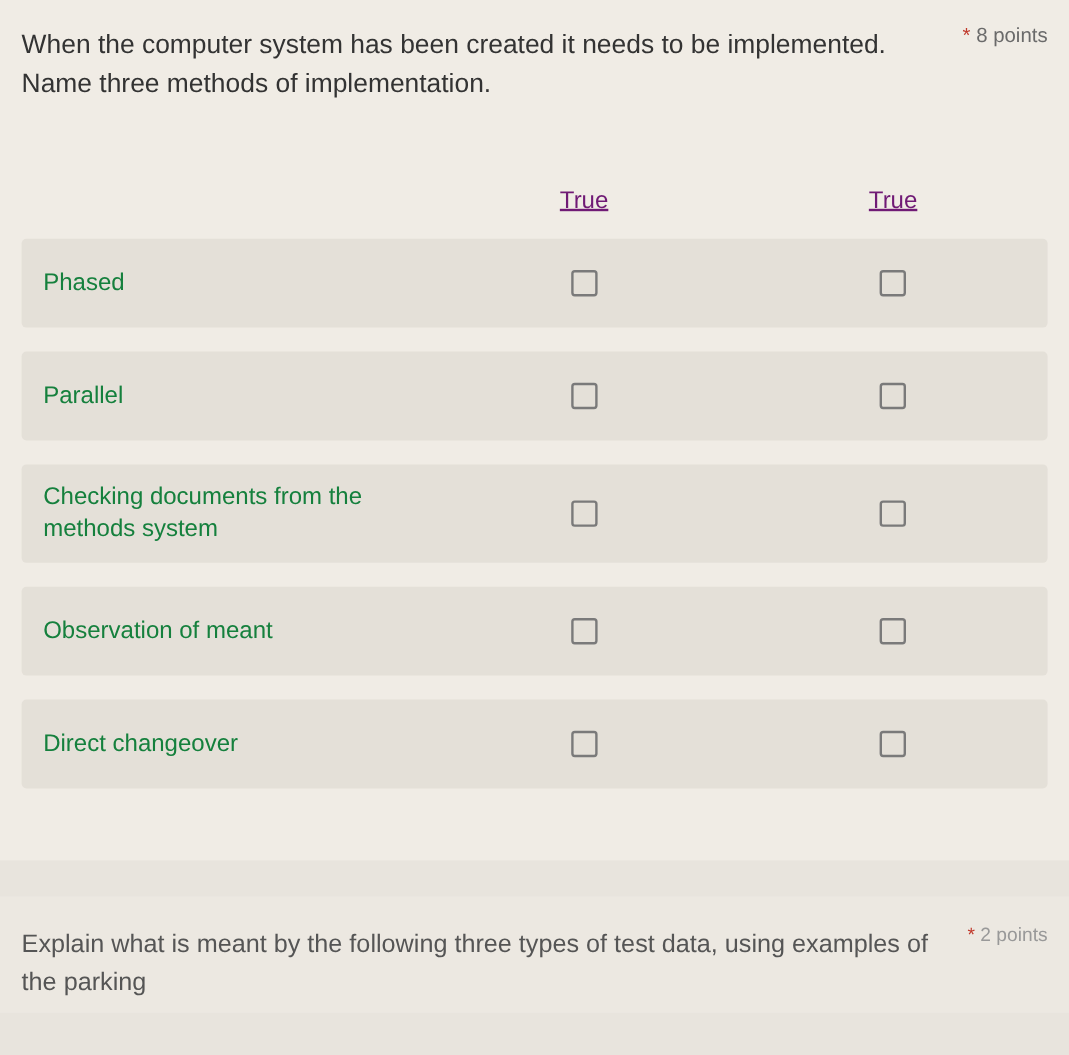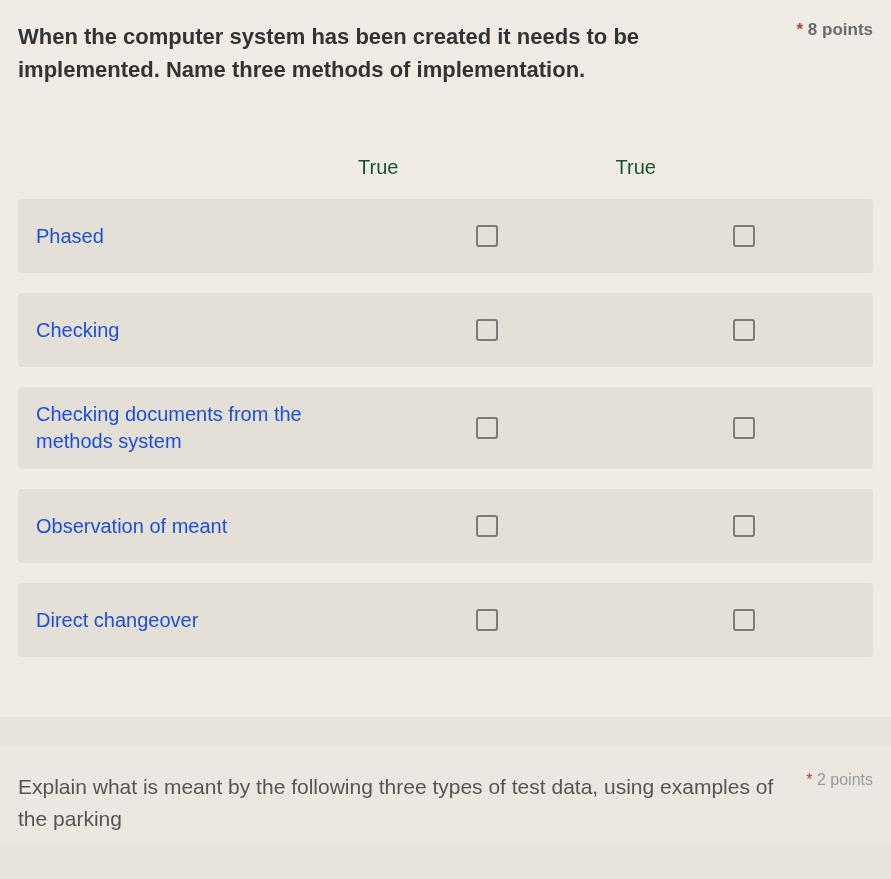--- a/index.html
+++ b/index.html
@@ -18,21 +18,20 @@
     .form-card {
       background: #f0ece5;
       padding: 20px 18px 40px 18px;
       margin: 0 0 30px 0;
     }
     .question-header {
       display: flex;
       justify-content: space-between;
       align-items: flex-start;
       margin-bottom: 60px;
-      font-weight: bold;
     }
     .question-text {
       font-size: 22px;
       line-height: 1.5;
       color: #333;
       flex: 1;
       padding-right: 6px;
     }
     .points {
       font-size: 17px;
@@ -50,37 +49,39 @@
       display: flex;
       align-items: center;
       padding: 10px 0 20px 0;
     }
     .label-col {
       width: 340px;
       flex-shrink: 0;
     }
     .opt-col {
       flex: 1;
+      text-align: center;
       font-size: 20px;
-      color: #14532d;
+      color: #701a75;
+      text-decoration: underline;
     }
     .grid-row {
       display: flex;
       align-items: center;
       background: #e4e0d8;
       border-radius: 4px;
       min-height: 74px;
       padding: 14px 0 14px 18px;
       margin-bottom: 20px;
     }
     .row-label {
       width: 322px;
       flex-shrink: 0;
       font-size: 20px;
-      color: #1d4ed8;
+      color: #15803d;
       line-height: 1.35;
     }
     .checkbox-cell {
       flex: 1;
       display: flex;
       justify-content: center;
       align-items: center;
     }
     .checkbox {
       width: 22px;
@@ -137,21 +138,21 @@
       <div class="row-label">Phased</div>
       <div class="checkbox-cell">
         <div class="checkbox"></div>
       </div>
       <div class="checkbox-cell">
         <div class="checkbox"></div>
       </div>
     </div>
 
     <div class="grid-row">
-      <div class="row-label">Checking</div>
+      <div class="row-label">Parallel</div>
       <div class="checkbox-cell">
         <div class="checkbox"></div>
       </div>
       <div class="checkbox-cell">
         <div class="checkbox"></div>
       </div>
     </div>
 
     <div class="grid-row">
       <div class="row-label">Checking documents from the methods system</div>

